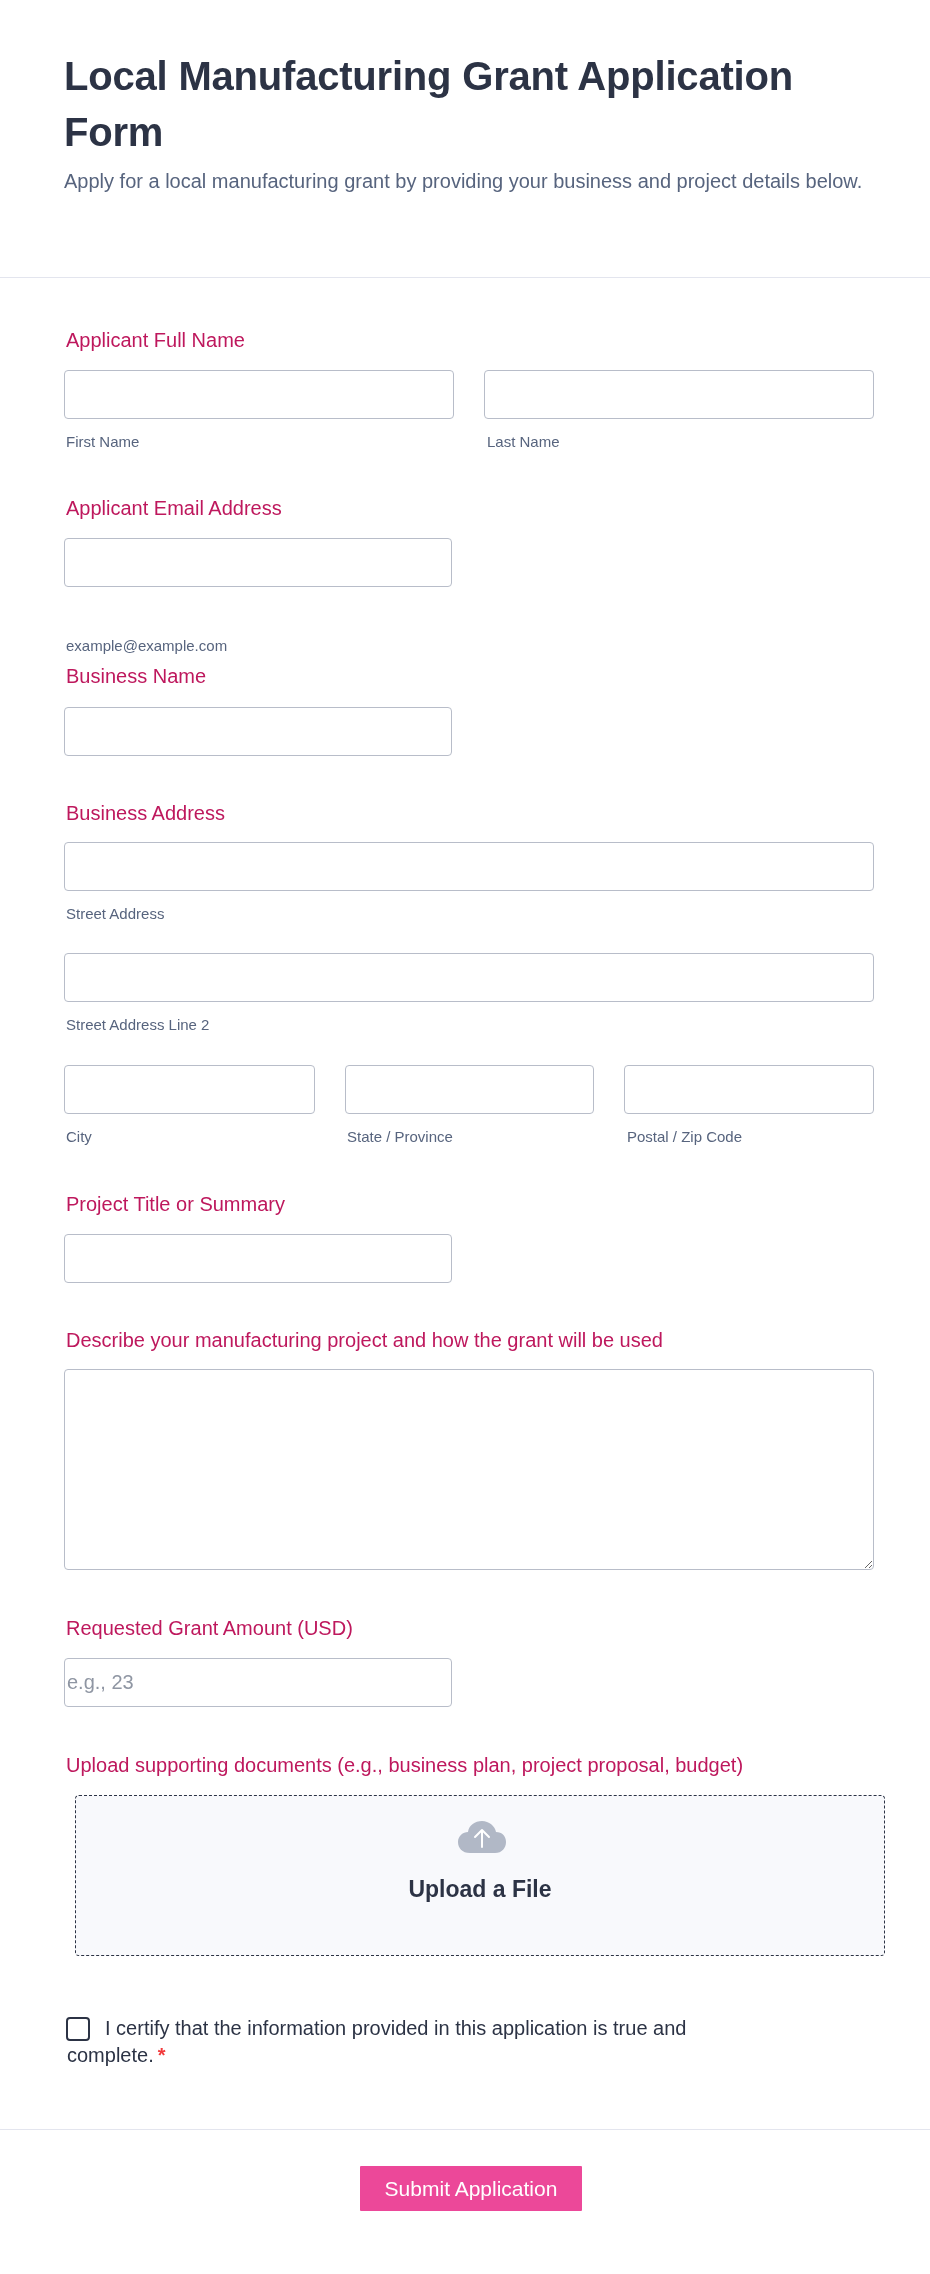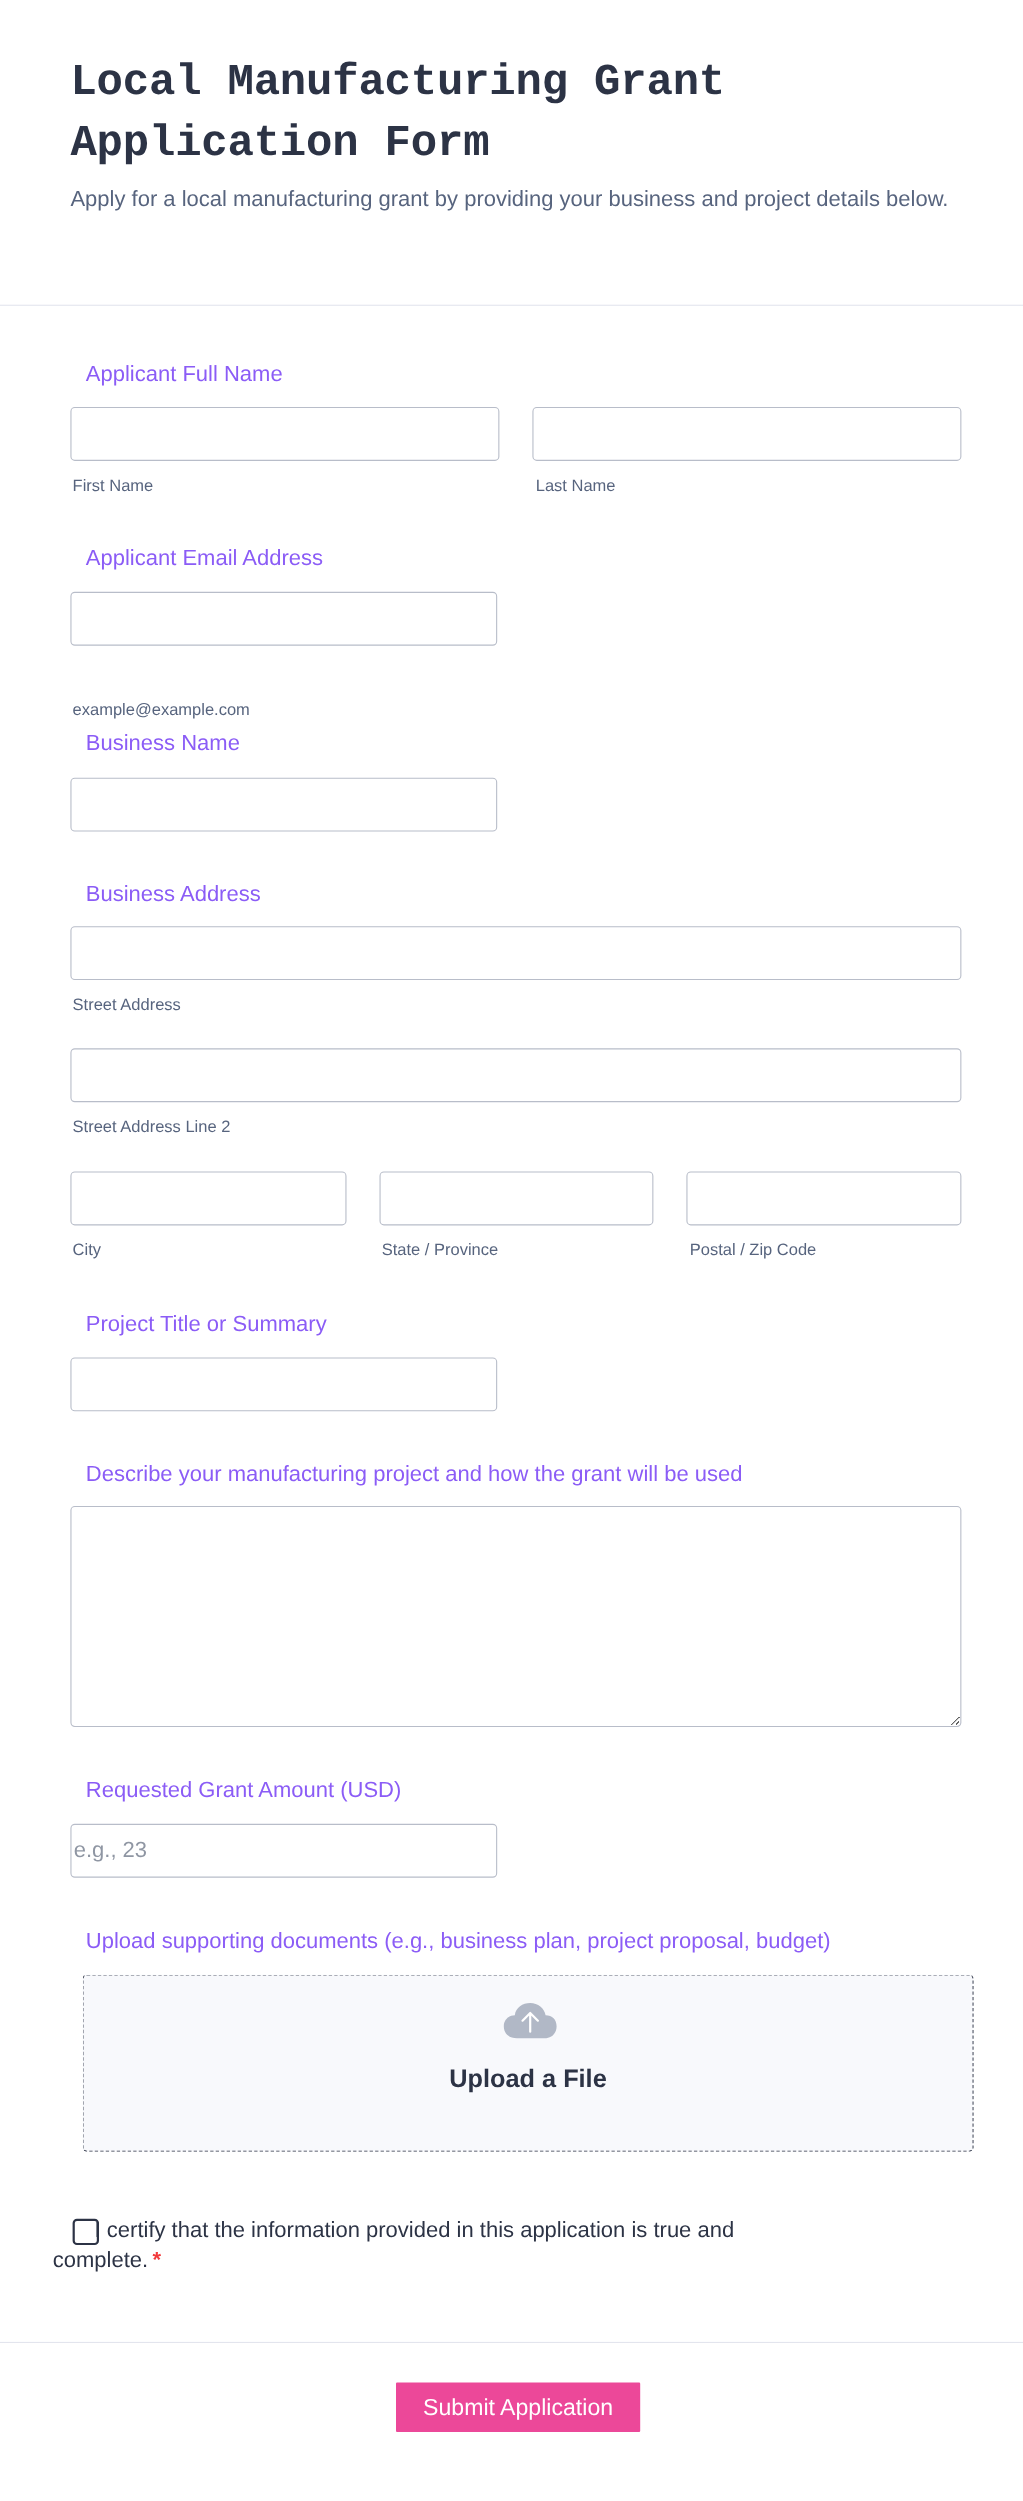--- a/index.html
+++ b/index.html
@@ -1,32 +1,32 @@
 <!DOCTYPE html>
 <html><head>
 <meta charset="utf-8">
 <style>
   * { box-sizing: border-box; margin: 0; padding: 0; }
   html, body { width: 930px; background: #ffffff; }
   body { font-family: "Liberation Sans", "DejaVu Sans", sans-serif; color: #2c3345; position: relative; height: 2274px; overflow: hidden; }
   .abs { position: absolute; }
-  .title { left: 64px; top: 48px; width: 820px; font-size: 40px; line-height: 56px; font-weight: 700; color: #2c3345; letter-spacing: -0.2px; font-family: Liberation Mono, monospace; }
+  .title { left: 64px; top: 48px; width: 820px; font-size: 40px; line-height: 56px; font-weight: 700; color: #2c3345; letter-spacing: -0.2px; }
   .subtitle { left: 64px; top: 166px; width: 820px; font-size: 20px; line-height: 30px; color: #57647e; }
   .divider { left: 0; width: 930px; height: 1px; background: #e3e5ee; }
-  .label { left: 78px; font-size: 20px; line-height: 26px; color: #8b5cf6; }
+  .label { left: 66px; font-size: 20px; line-height: 26px; color: #be185d; }
   .sublabel { font-size: 15px; line-height: 20px; color: #57647e; }
   .input { background: #fff; border: 1px solid #b8bdc9; border-radius: 4px; height: 49px; font-family: "Liberation Sans", sans-serif; font-size: 20px; padding: 0 2px; color: #2c3345; outline: none; }
   .input::placeholder { color: #8f96a3; }
   textarea.input { resize: both; padding: 12px 14px; }
   .dropzone { left: 64px; top: 1795px; width: 810px; height: 161px; background: #f8f9fc; border: 1px dashed #2c3345; border-radius: 4px; cursor: pointer; margin-left: 11px; }
   .cloud { position: absolute; left: 381px; top: 24px; width: 50px; height: 34px; }
   .dz-title { position: absolute; left: 0; width: 100%; top: 80px; text-align: center; font-size: 23px; font-weight: 700; color: #2c3345; }
   .dz-sub { position: absolute; left: 0; width: 100%; top: 114px; text-align: center; font-size: 17px; color: #57647e; }
   .checkbox { left: 66px; top: 2017px; width: 24px; height: 24px; border: 2px solid #2c3345; border-radius: 4px; background: #fff; cursor: pointer; }
-  .cert { left: 48px; top: 2015px; width: 700px; font-size: 20px; line-height: 27px; color: #2c3345; text-indent: 38px; }
+  .cert { left: 67px; top: 2015px; width: 700px; font-size: 20px; line-height: 27px; color: #2c3345; text-indent: 38px; }
   .req { color: #f23a3c; font-weight: 700; margin-left: 4px; }
   .submit { left: 360px; top: 2166px; width: 222px; height: 45px; background: #ec4899; color: #fff; border: none; border-radius: 1px; font-family: "Liberation Sans", sans-serif; font-size: 21px; cursor: pointer; }
 </style>
 </head>
 <body>
 
 <h1 class="abs title">Local Manufacturing Grant Application Form</h1>
 <p class="abs subtitle">Apply for a local manufacturing grant by providing your business and project details below.</p>
 <div class="abs divider" style="top:277px"></div>
 

